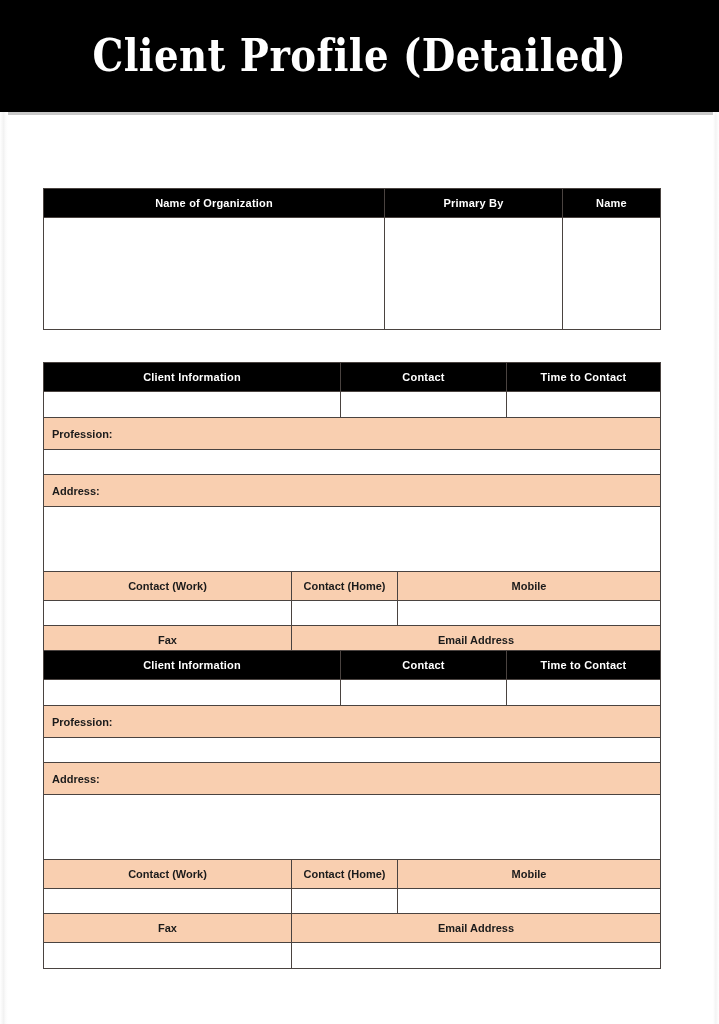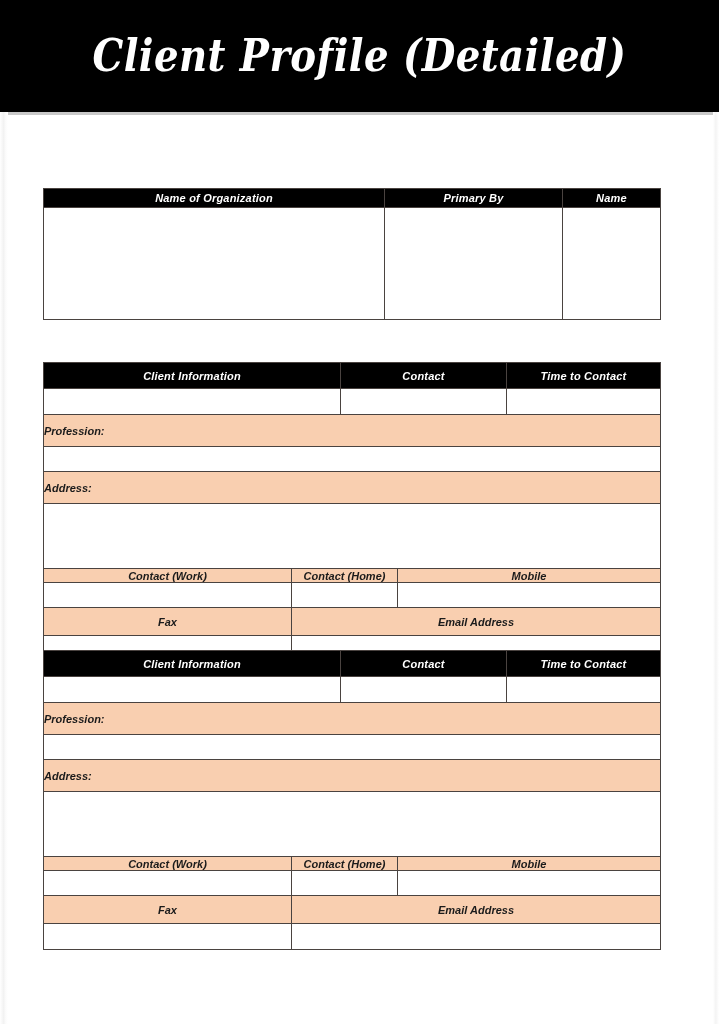--- a/index.html
+++ b/index.html
@@ -10,21 +10,20 @@
     background: #ffffff;
     font-family: "Liberation Sans", sans-serif;
   }
 
   .page {
     position: relative;
     width: 719px;
     height: 1024px;
     background: #ffffff;
     overflow: hidden;
-    font-style: italic;
   }
 
   
   .page-edge-left {
     position: absolute;
     left: 0; top: 112px;
     width: 8px; height: 912px;
     background: linear-gradient(to right, #ffffff 0%, #f2f2f2 45%, #fbfbfb 70%, #ffffff 100%);
   }
   .page-edge-right {
@@ -81,21 +80,21 @@
   
   .doc-table {
     position: absolute;
     left: 43px;
     width: 617px;
     border-collapse: collapse;
     table-layout: fixed;
   }
   .doc-table td, .doc-table th {
     border: 1px solid #4a4340;
-    padding: 0;
+    padding: 8px;
     font-size: 11px;
     font-weight: 700;
     color: #1b1b1b;
     font-family: "Liberation Sans", sans-serif;
     vertical-align: middle;
   }
   .hdr-black {
     background: #000000;
     color: #ffffff !important;
     text-align: center;

